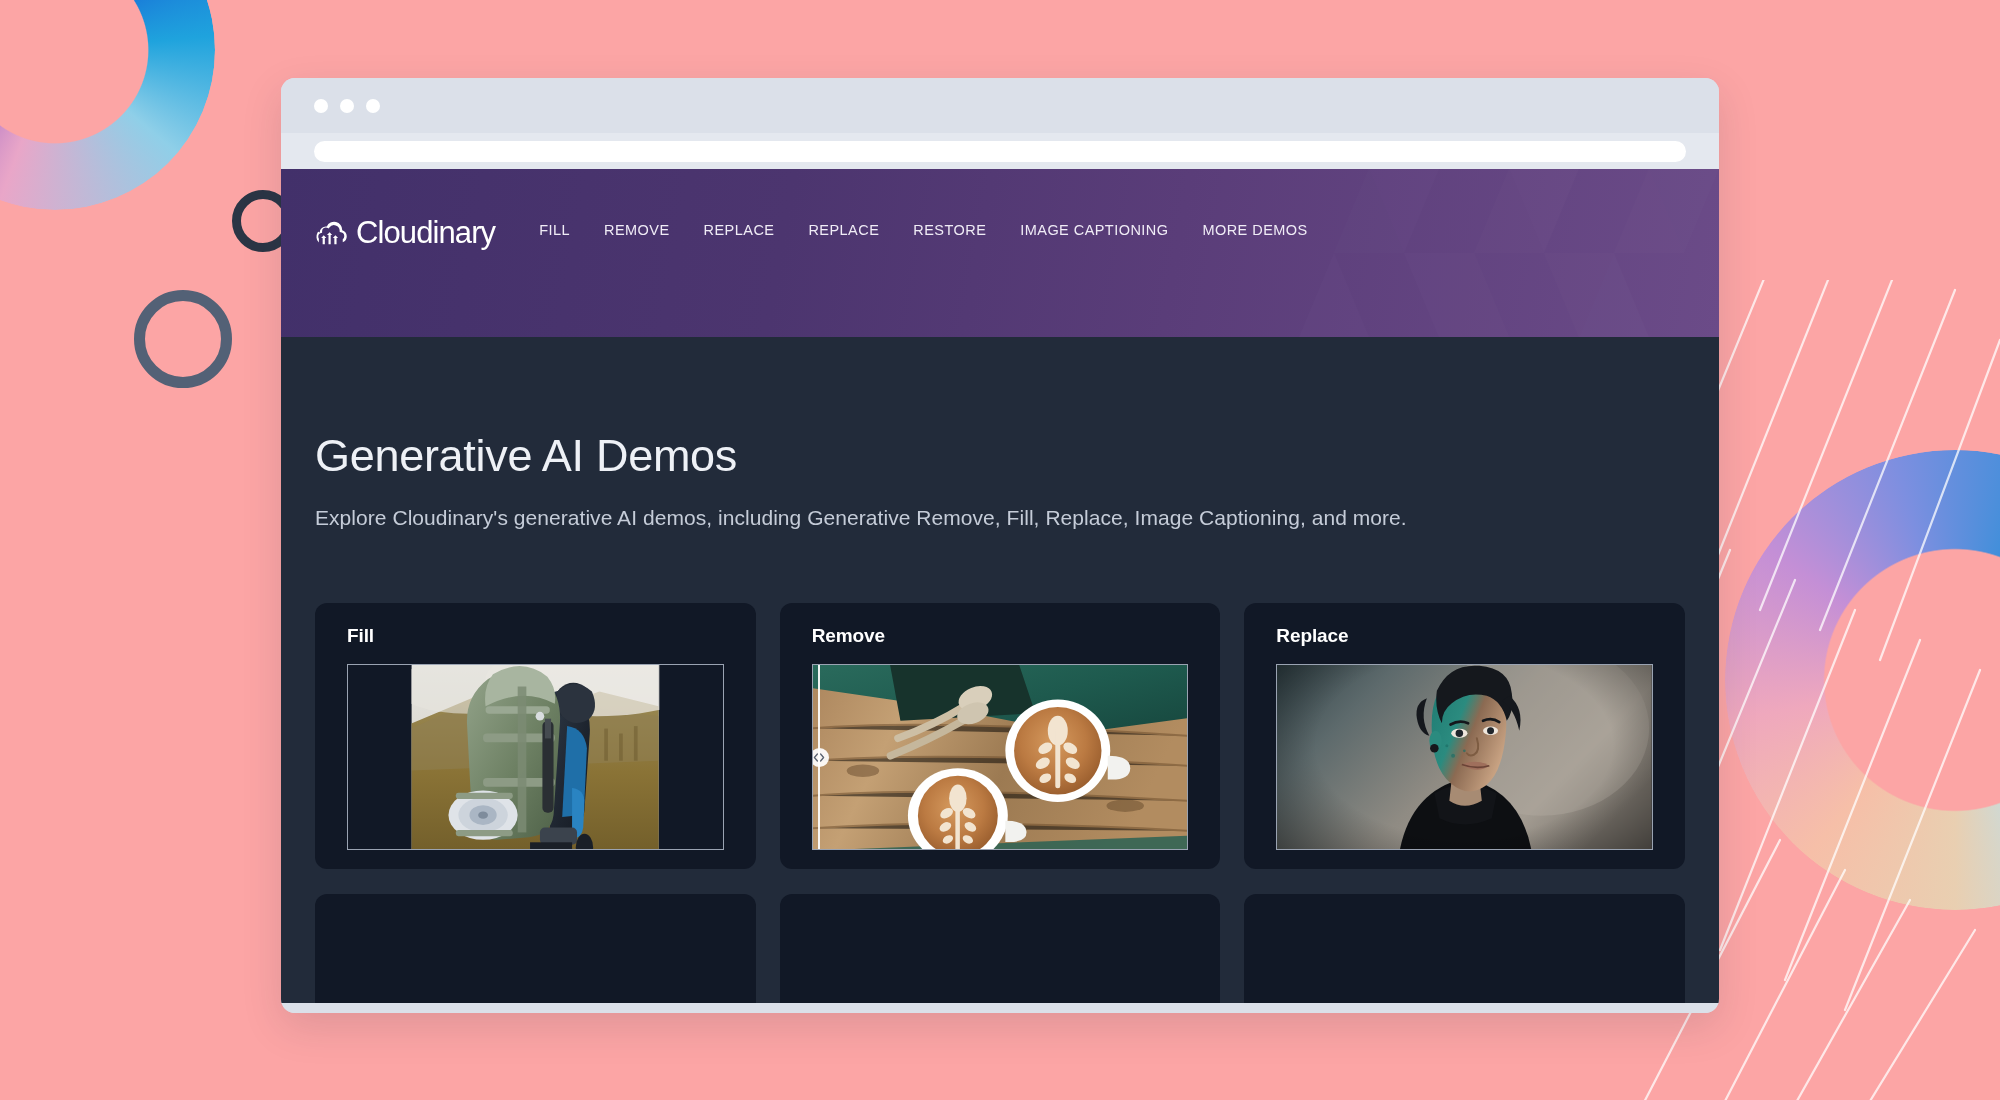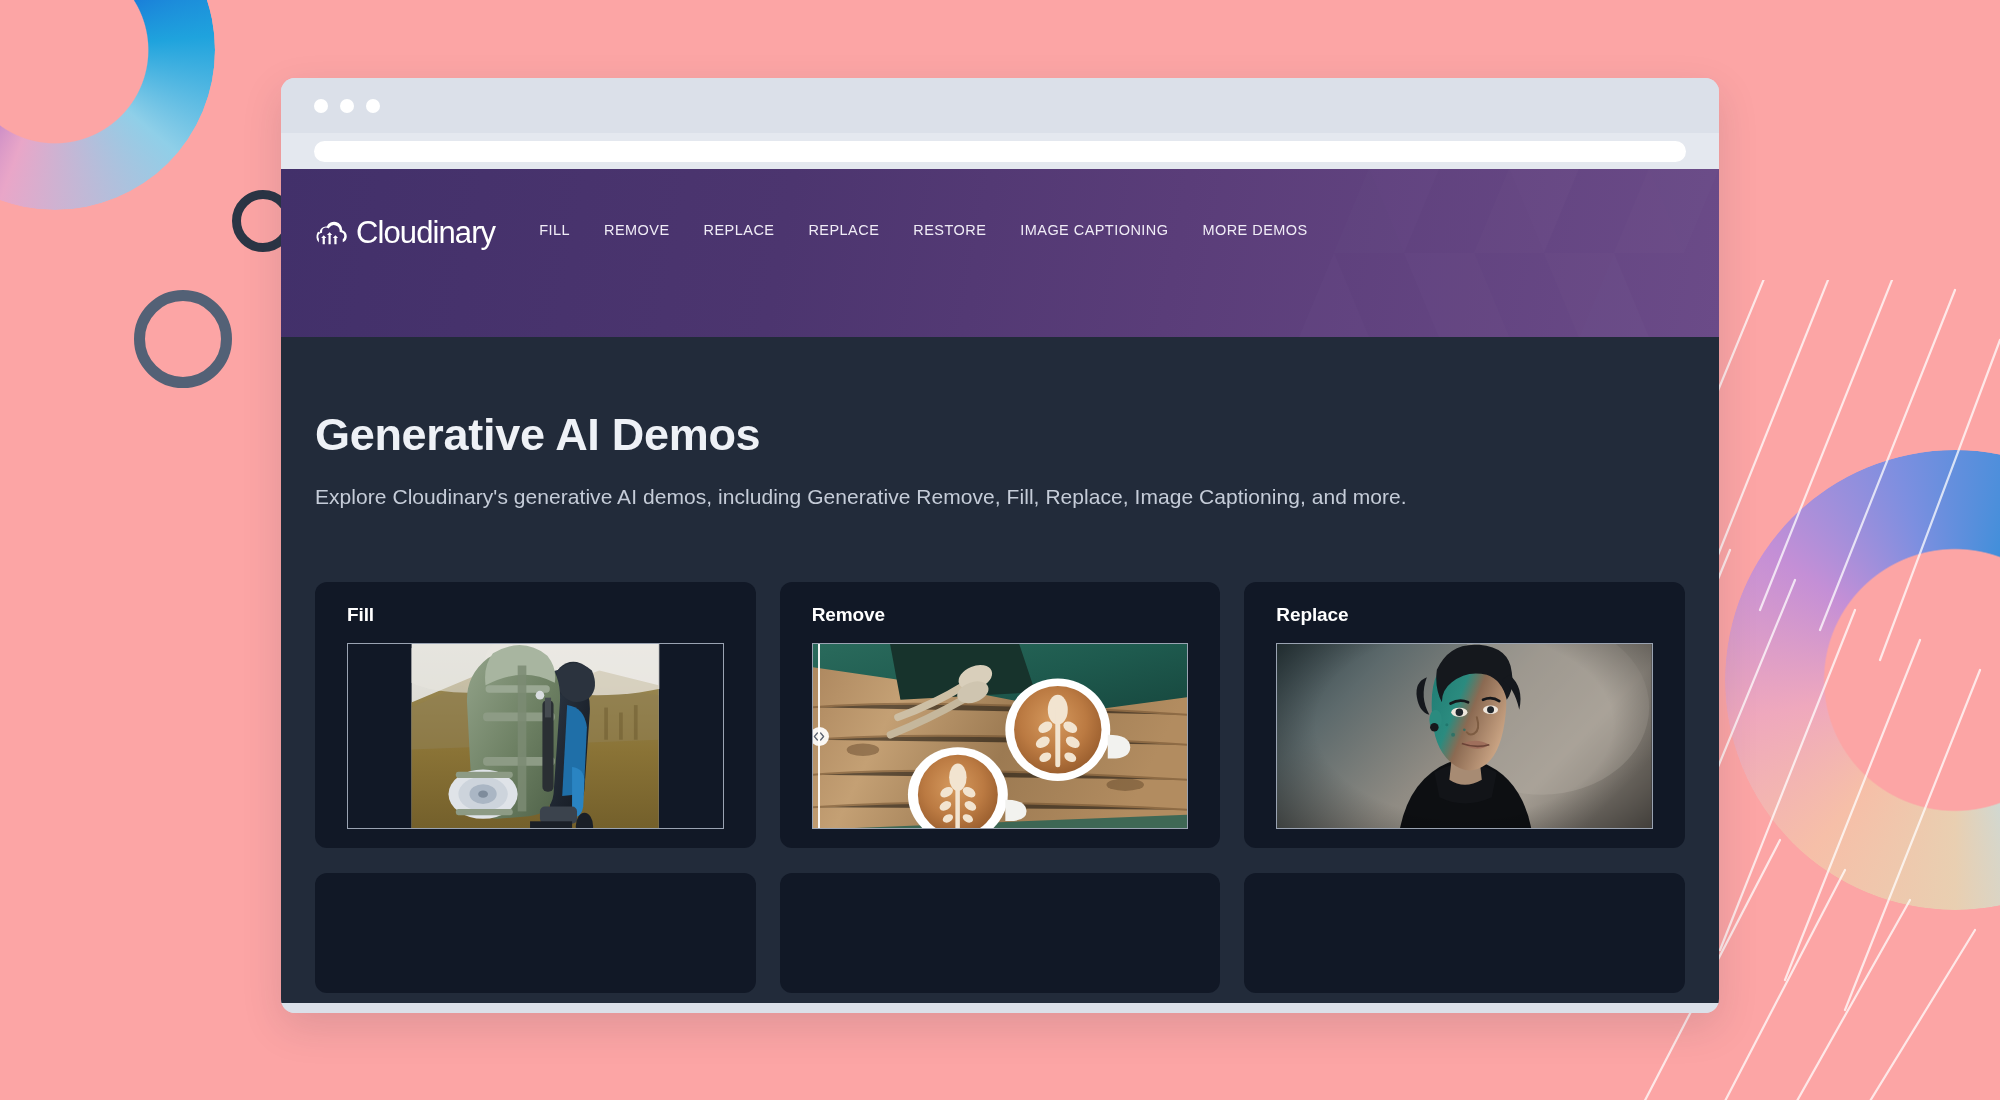--- a/index.html
+++ b/index.html
@@ -215,23 +215,23 @@
     background: #222b3a;
     padding: 0 34px;
     height: 666px;
     position: relative;
     overflow: hidden;
   }
 
   .page-title {
     color: #eef1f6;
     font-size: 45px;
-    font-weight: 700;
+    font-weight: 400;
     letter-spacing: -0.3px;
-    padding-top: 72px;
+    padding-top: 93px;
   }
   .page-subtitle {
     color: #c5ccd8;
     font-size: 21px;
     font-weight: 400;
     padding-top: 24px;
     letter-spacing: 0.05px;
   }
 
   .card-grid {

